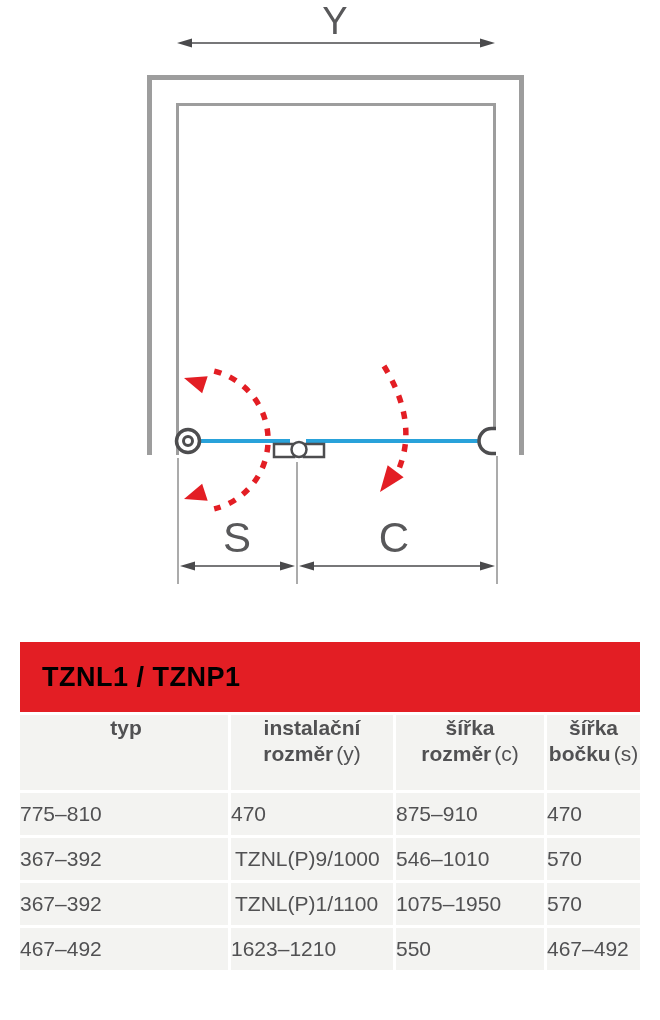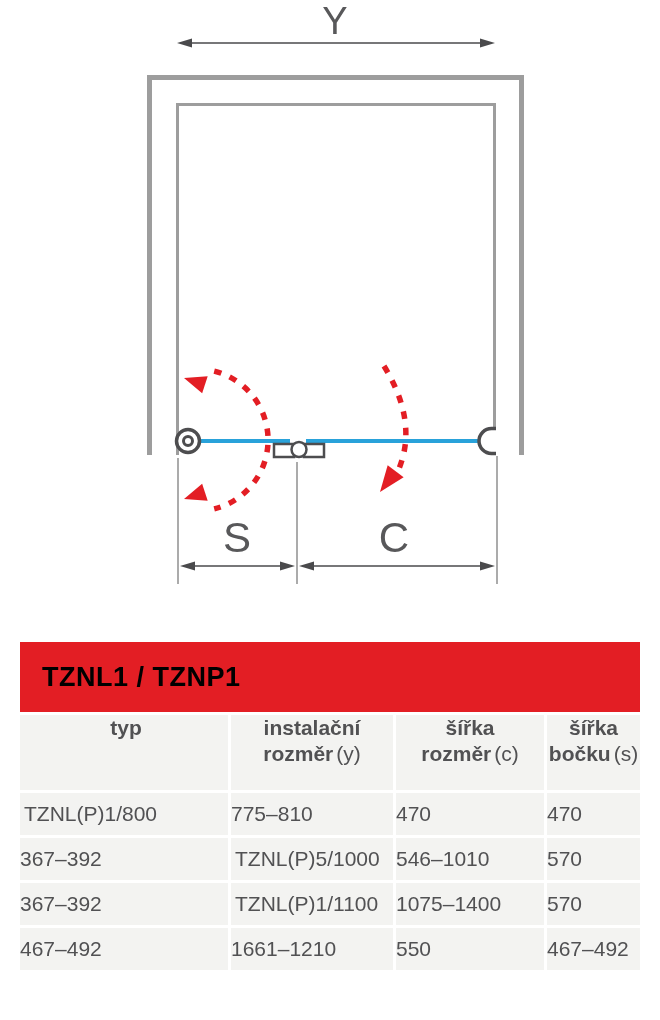--- a/index.html
+++ b/index.html
@@ -104,35 +104,35 @@
         </span>
       </div>
       <div class="cell head">
         <span>šířka</span>
         <span class="h-line2">
           <span>bočku</span>
           <span class="hdr-light">(s)</span>
         </span>
       </div>
 
-      <div class="cell data first">TZNL(P)1/800</div>
       <div class="cell data">775–810</div>
       <div class="cell data">470</div>
 
+      <div class="cell data">875–910</div>
       <div class="cell data">470</div>
       <div class="cell data">367–392</div>
 
-      <div class="cell data first">TZNL(P)5/1000</div>
+      <div class="cell data first">TZNL(P)9/1000</div>
       <div class="cell data">546–1010</div>
       <div class="cell data">570</div>
       <div class="cell data">367–392</div>
 
       <div class="cell data first">TZNL(P)1/1100</div>
-      <div class="cell data">1075–1400</div>
+      <div class="cell data">1075–1950</div>
       <div class="cell data">570</div>
       <div class="cell data">467–492</div>
 
-      <div class="cell data">1661–1210</div>
+      <div class="cell data">1623–1210</div>
       <div class="cell data">550</div>
       <div class="cell data">467–492</div>
     </div>
   </div>
 </div>
 
 </body></html>

